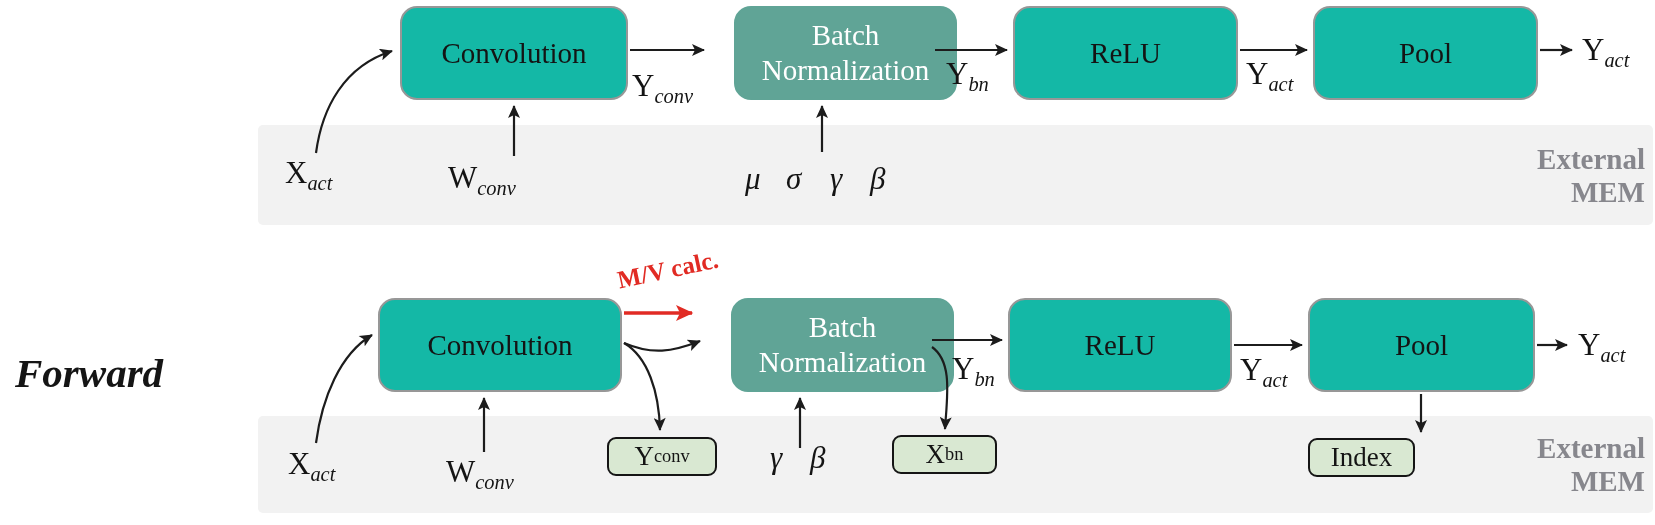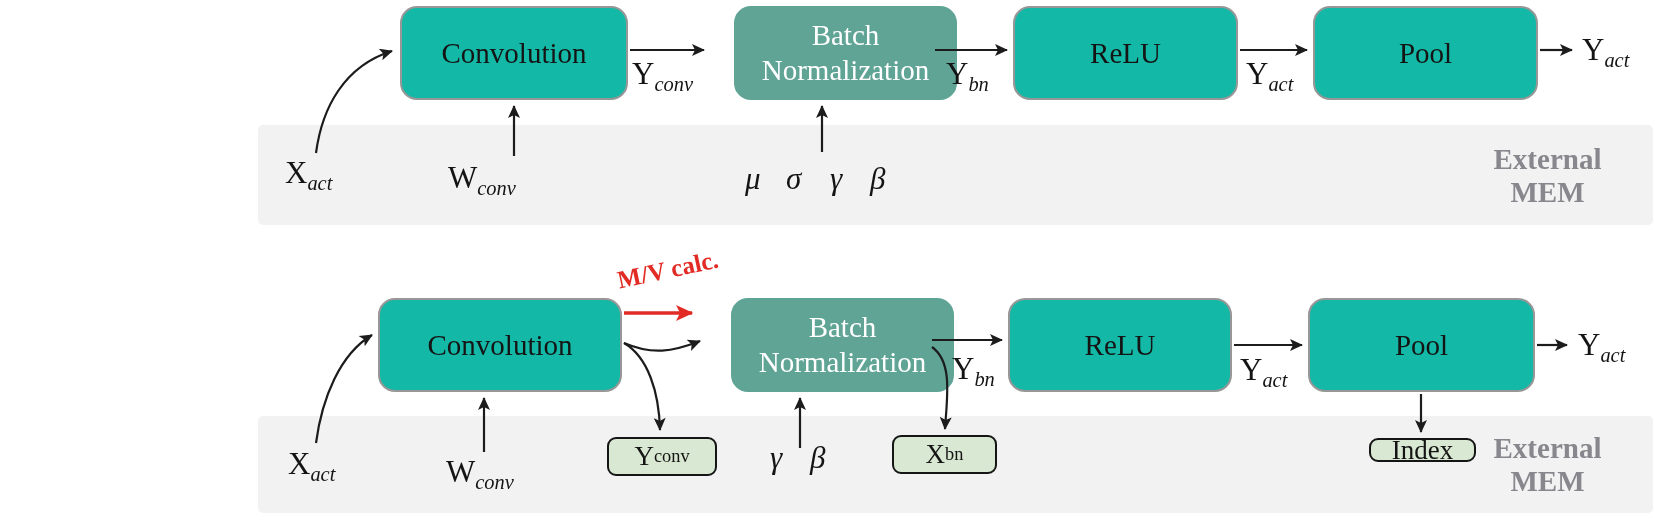--- a/index.html
+++ b/index.html
@@ -25,21 +25,21 @@
   .sym{position:absolute;font-size:31px;white-space:nowrap;color:#141414;}
   .sym sub{font-size:0.66em;font-style:italic;}
   .greek{position:absolute;font-size:31px;font-style:italic;color:#141414;}
   .membox{
     position:absolute;background:var(--green);border:2.5px solid #151515;
     border-radius:9px;display:flex;align-items:center;justify-content:center;
     font-size:27px;color:#141414;box-sizing:border-box;
   }
   .membox sub{font-size:0.68em;}
   .memtext{
-    position:absolute;width:195px;text-align:center;font-weight:bold;
+    position:absolute;width:195px;text-align:right;font-weight:bold;
     font-size:29px;line-height:33px;color:var(--memtext);
   }
   .rednote{
     position:absolute;left:598px;top:256px;width:140px;text-align:center;
     color:var(--red);font-weight:bold;font-size:25px;
     transform:rotate(-12deg);white-space:nowrap;
   }
   svg.wires{position:absolute;left:0;top:0;pointer-events:none;}
   .wire{stroke:var(--ink);stroke-width:2.2;fill:none;}
   .wire.red{stroke:var(--red);stroke-width:3.4;}
@@ -70,21 +70,21 @@
   <div class="box" style="left:1313px;top:6px;width:225px;height:94px">
     <span>Pool</span>
   </div>
 
   <span class="sym" style="left:285px;top:155px">
     <span>X</span><sub>act</sub>
   </span>
   <span class="sym" style="left:448px;top:160px">
     <span>W</span><sub>conv</sub>
   </span>
-  <span class="sym" style="left:632px;top:56px">
+  <span class="sym" style="left:632px;top:68px">
     <span>Y</span><sub>conv</sub>
   </span>
   <span class="sym" style="left:946px;top:56px">
     <span>Y</span><sub>bn</sub>
   </span>
   <span class="sym" style="left:1246px;top:56px">
     <span>Y</span><sub>act</sub>
   </span>
   <span class="sym" style="left:1582px;top:32px">
     <span>Y</span><sub>act</sub>
@@ -96,20 +96,21 @@
   <span class="greek" style="left:870px;top:161px">β</span>
 
   <div class="memtext" style="left:1450px;top:143px">
     <div>External</div>
     <div>MEM</div>
   </div>
 
   <div class="band" style="left:258px;top:416px;width:1395px;height:97px"></div>
 
   <div class="title" style="left:15px;top:348px">
+    <div>Forward</div>
   </div>
 
   <div class="rednote">M/V calc.</div>
 
   <div class="box" style="left:378px;top:298px;width:244px;height:94px">
     <span>Convolution</span>
   </div>
 
   <div class="box teal" style="left:707px;top:298px;width:223px;height:94px">
     <span>
@@ -146,21 +147,21 @@
   <span class="greek" style="left:810px;top:440px">β</span>
 
   <div class="membox" style="left:607px;top:437px;width:110px;height:39px">
     <span>Y</span>
       <sub>conv</sub>
   </div>
   <div class="membox" style="left:892px;top:435px;width:105px;height:39px">
     <span>X</span>
       <sub>bn</sub>
   </div>
-  <div class="membox" style="left:1369px;top:438px;width:107px;height:24px">
+  <div class="membox" style="left:1308px;top:438px;width:107px;height:39px">
     <span>Index</span>
   </div>
 
   <div class="memtext" style="left:1450px;top:432px">
     <div>External</div>
     <div>MEM</div>
   </div>
 
   <svg class="wires" width="1655" height="525" viewBox="0 0 1655 525">
     <defs>

